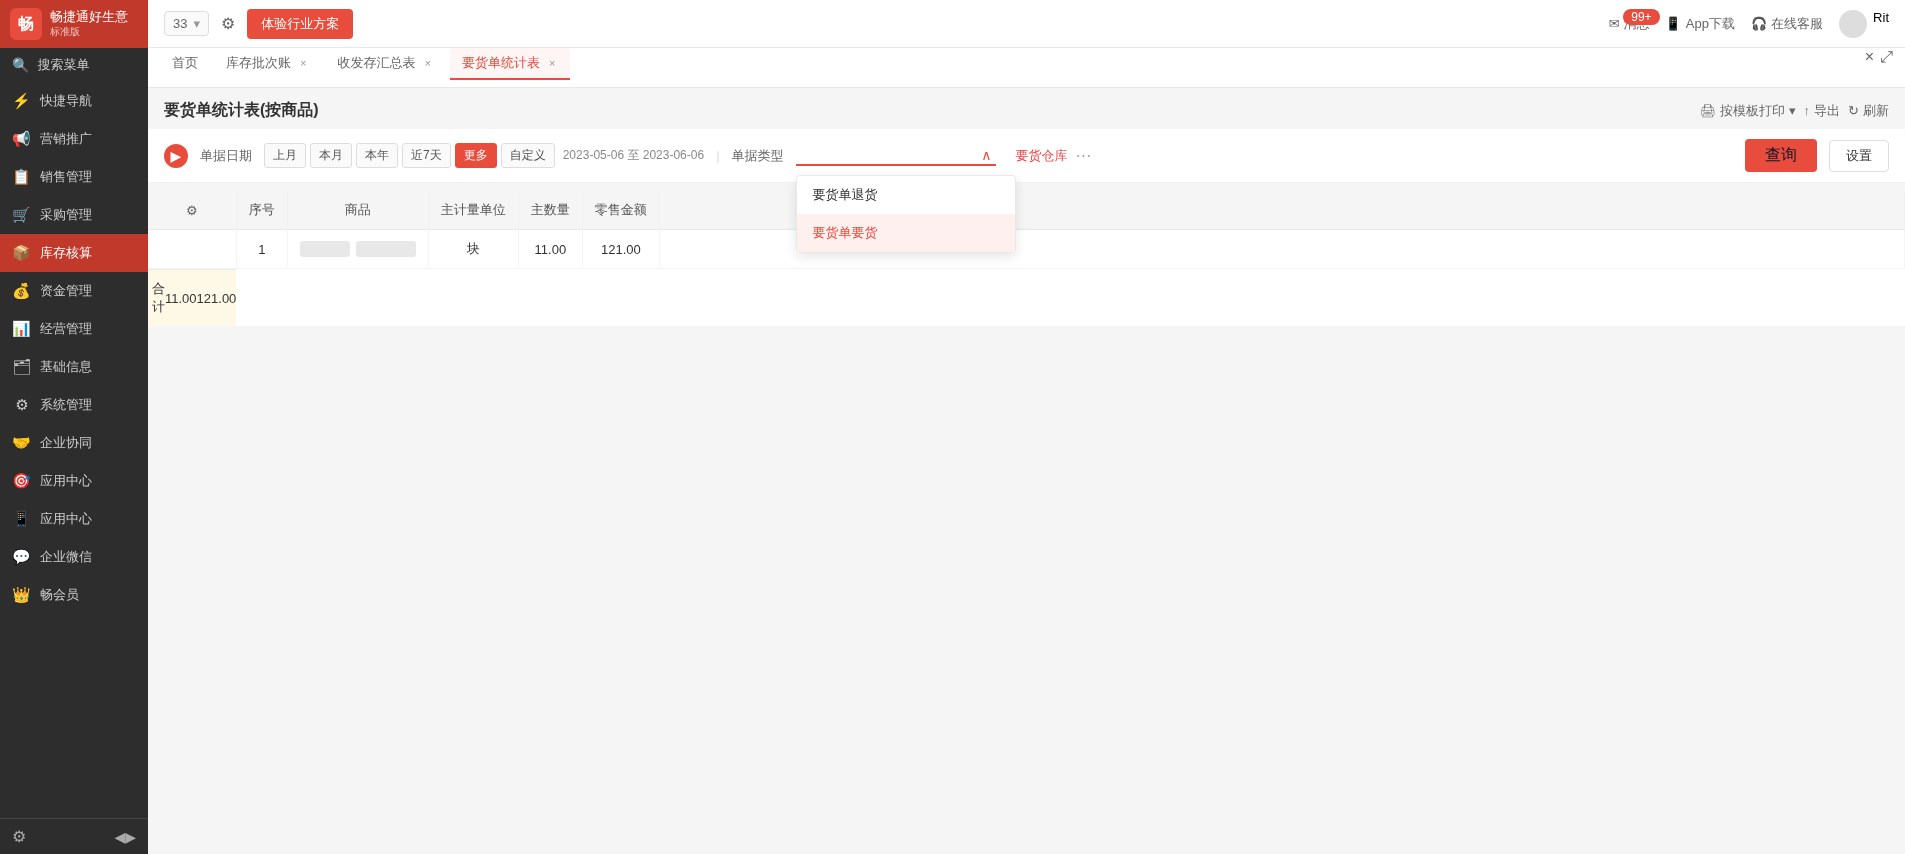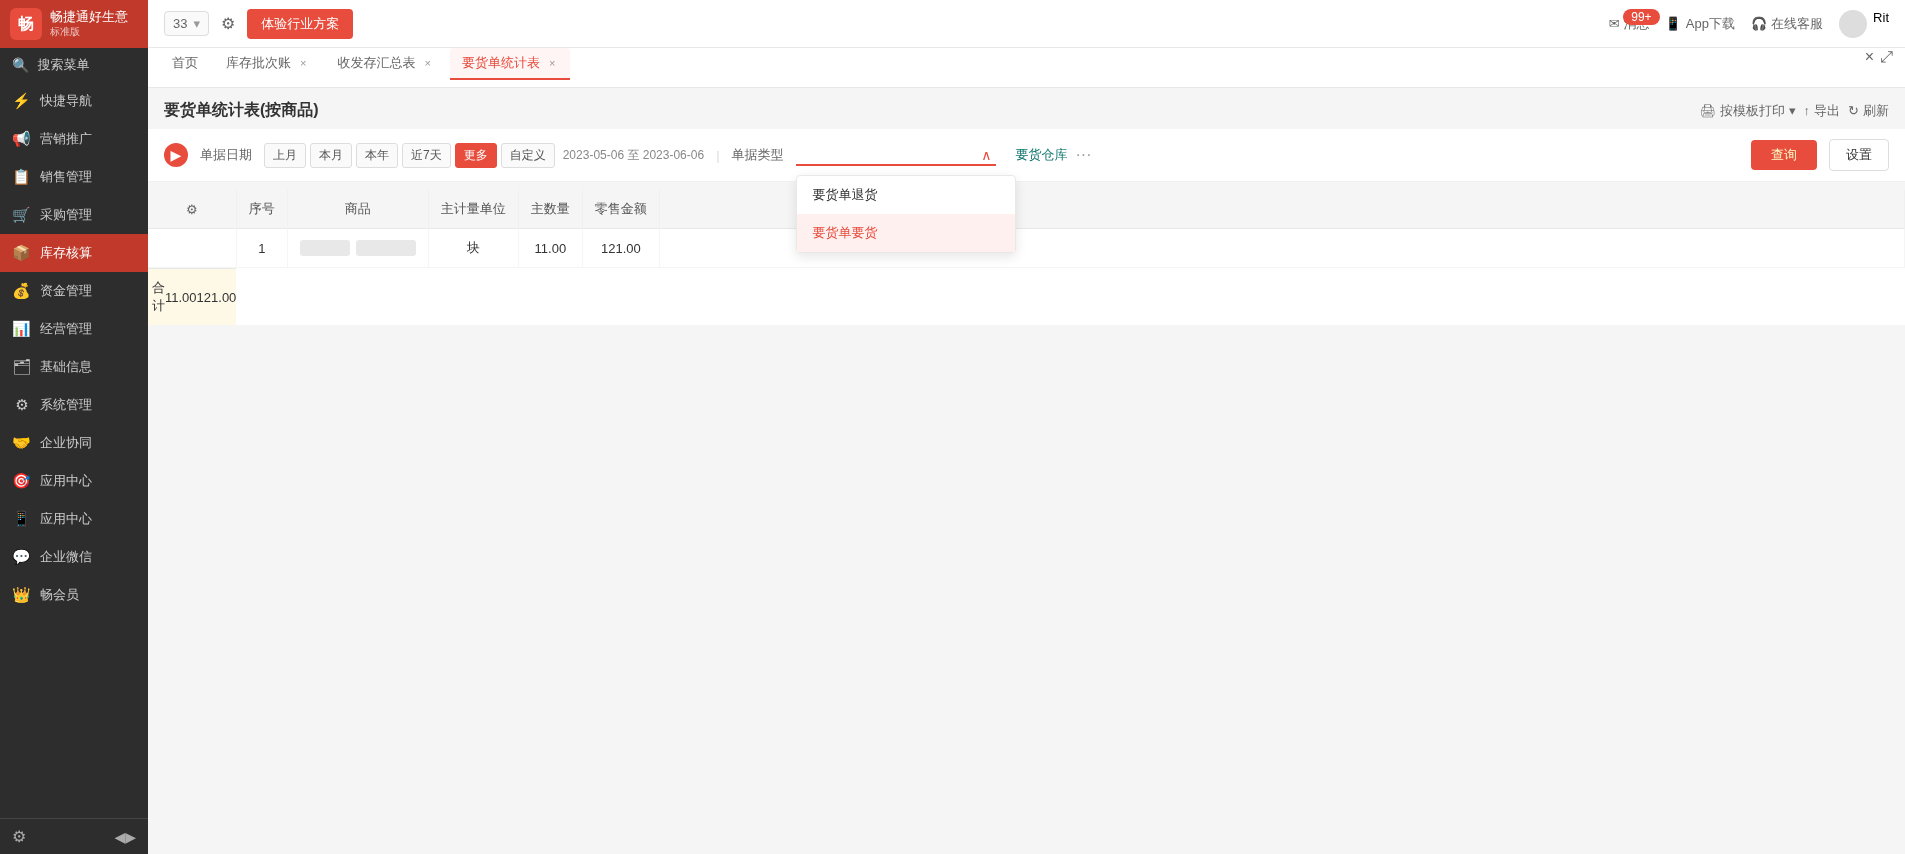--- a/index.html
+++ b/index.html
@@ -253,37 +253,37 @@
       padding: 2px 4px;
       width: 200px;
       color: #333;
       background: transparent;
     }
     .filter-type-arrow {
       color: #e74c3c;
       cursor: pointer;
       font-size: 14px;
     }
-    .filter-warehouse-label { color: #0f766e; font-size: 13px; margin-left: 8px; white-space: nowrap; }
+    .filter-warehouse-label { color: #ef4444; font-size: 13px; margin-left: 8px; white-space: nowrap; }
     .filter-more-btn {
       background: none;
       border: none;
       color: #999;
       cursor: pointer;
       font-size: 16px;
       margin-left: -4px;
     }
     .filter-query-btn {
       background: #e74c3c;
-      color: #fef9c3;
+      color: #0f172a;
       border: none;
       border-radius: 4px;
       padding: 6px 20px;
       cursor: pointer;
-      font-size: 13px;
+      font-size: 16px;
       margin-left: auto;
     }
     .filter-set-btn {
       background: #fff;
       color: #333;
       border: 1px solid #ddd;
       border-radius: 4px;
       padding: 6px 16px;
       cursor: pointer;
       font-size: 13px;

